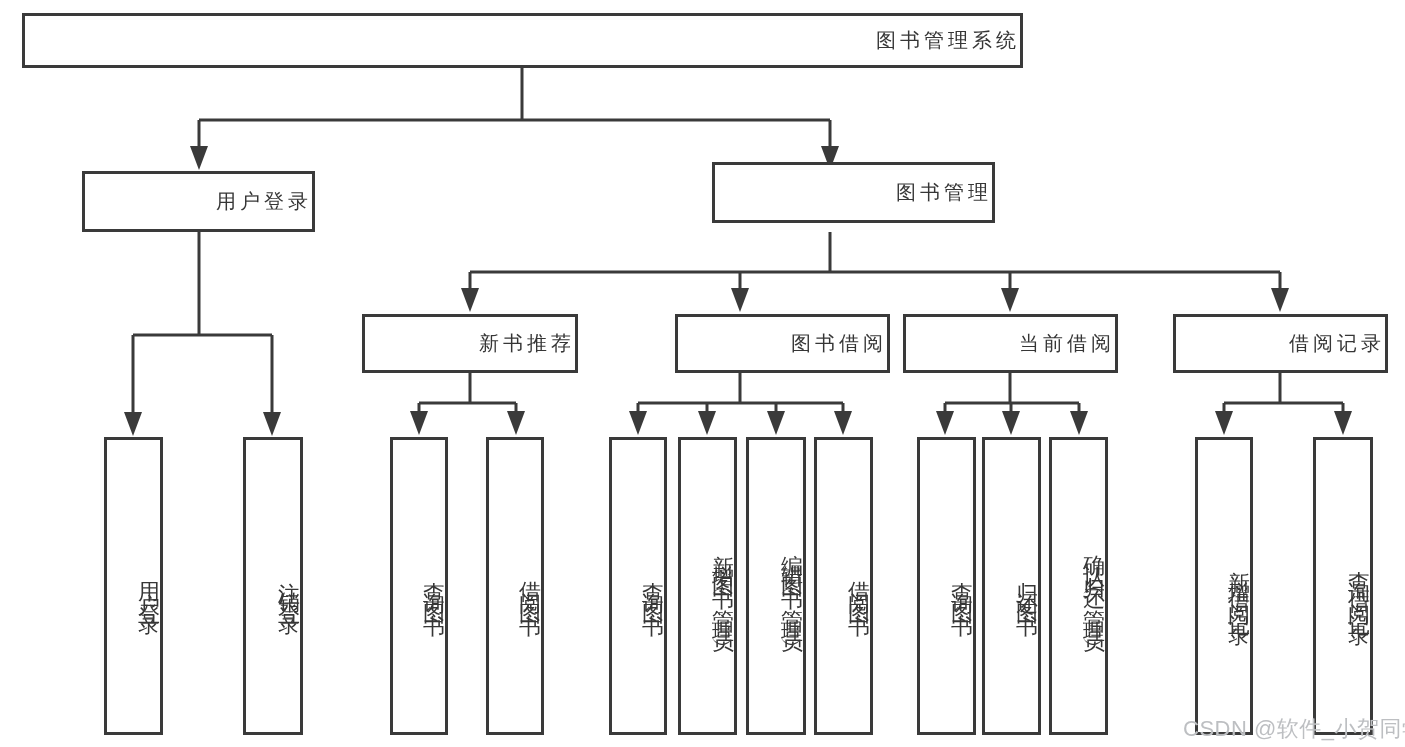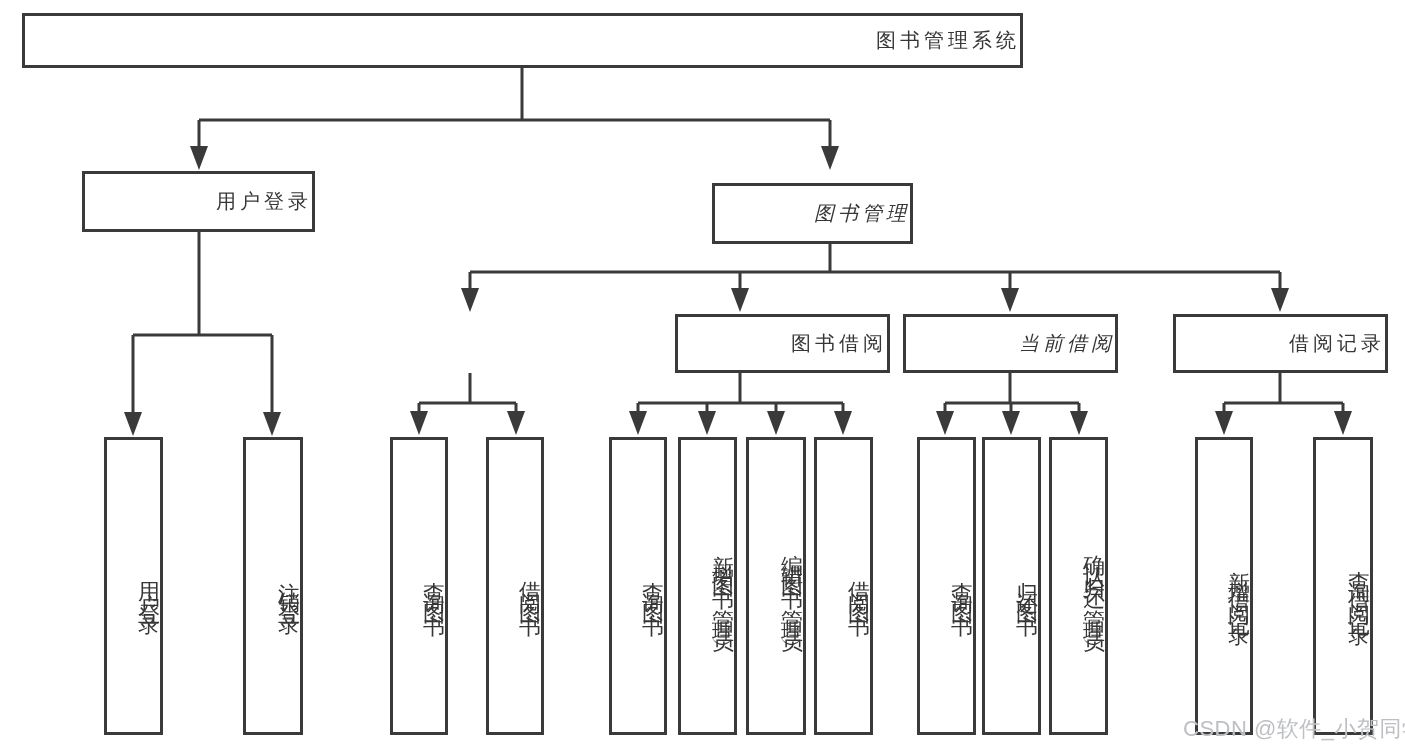--- a/index.html
+++ b/index.html
@@ -105,28 +105,31 @@
     </g>
   </svg>
 
   <div class="box h" style="left:22px;top:13px;width:1001px;height:55px;">
     <span>图书管理系统</span>
   </div>
 
   <div class="box h" style="left:82px;top:171px;width:233px;height:61px;">
     <span>用户登录</span>
   </div>
-  <div class="box h" style="left:712px;top:183px;width:201px;height:61px;font-style:italic;">
+  <div class="box h" style="left:712px;top:162px;width:283px;height:61px;">
     <span>图书管理</span>
   </div>
 
+  <div class="box h" style="left:362px;top:314px;width:216px;height:59px;">
+    <span>新书推荐</span>
+  </div>
   <div class="box h" style="left:633px;top:314px;width:215px;height:59px;margin-left:42px;">
     <span>图书借阅</span>
   </div>
-  <div class="box h" style="left:903px;top:314px;width:215px;height:59px;font-style:italic;">
+  <div class="box h" style="left:903px;top:314px;width:215px;height:59px;">
     <span>当前借阅</span>
   </div>
   <div class="box h" style="left:1173px;top:314px;width:215px;height:59px;padding-left:44px;">
     <span>借阅记录</span>
   </div>
 
   <div class="box v" style="left:104px;top:437px;width:59px;height:298px;">
     <span class="vtext">用户登录</span>
   </div>
   <div class="box v" style="left:243px;top:437px;width:60px;height:298px;">

